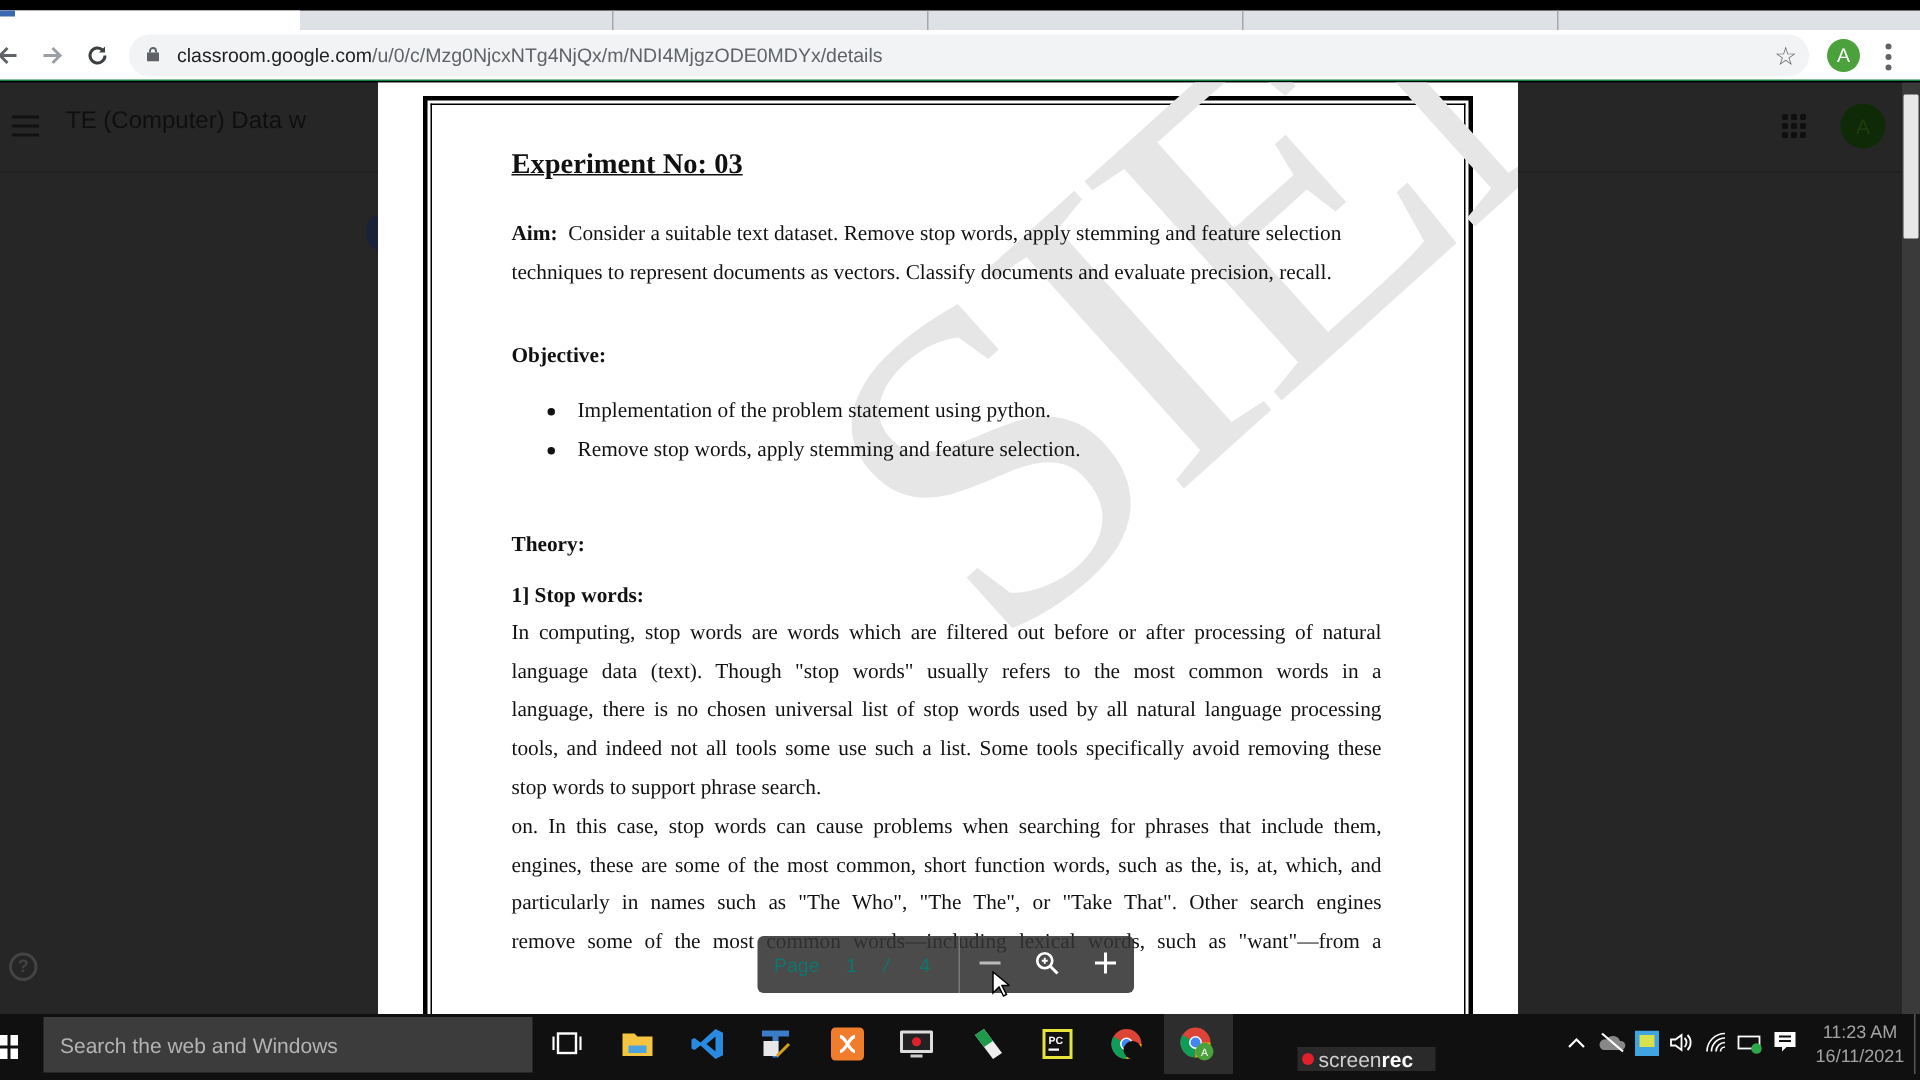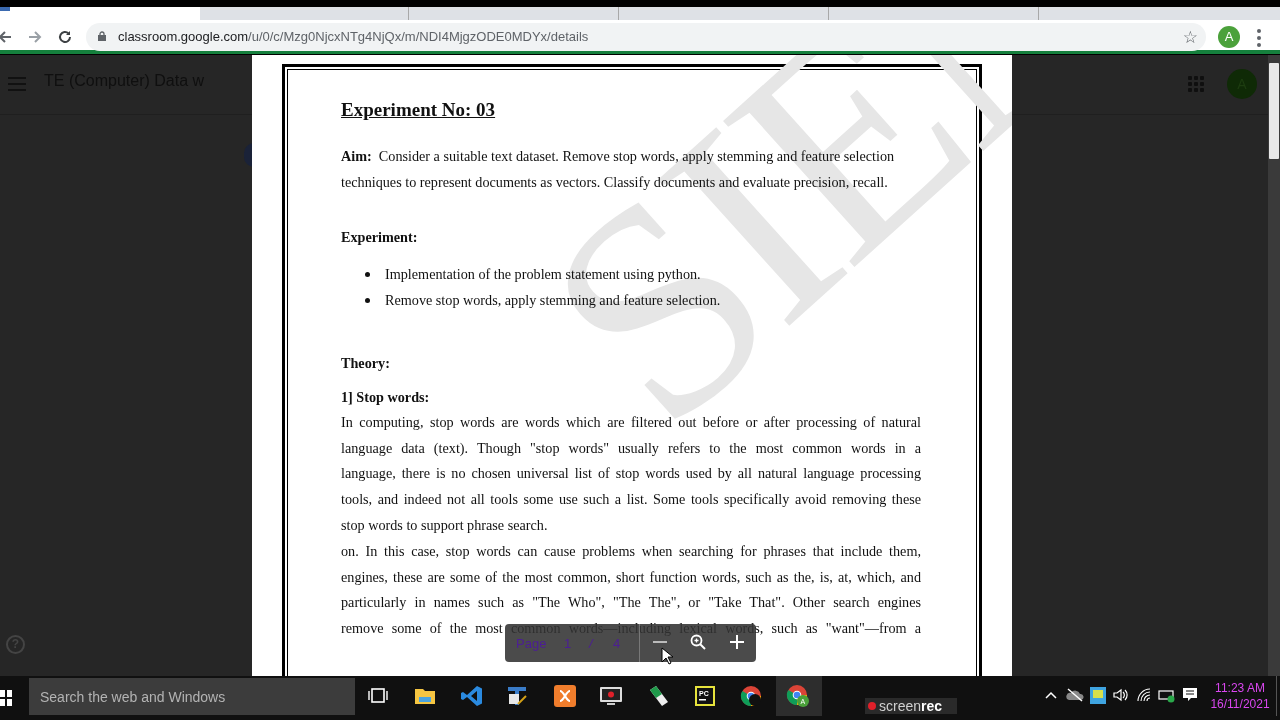--- a/index.html
+++ b/index.html
@@ -6,21 +6,21 @@
   html, body { width: 1280px; height: 720px; overflow: hidden; background: #000; font-family: "Liberation Sans", sans-serif; }
 
   
   .tabstrip { position: absolute; left: 0; top: 0; width: 1280px; height: 20px; background: #000; }
   .tabstrip .strip-bg { position: absolute; left: 0; top: 7px; width: 1280px; height: 13px; background: #dee1e6; }
   .tabstrip .active-tab { position: absolute; left: 0; top: 7px; width: 200px; height: 13px; background: #fff; }
   .tabstrip .tab { position: absolute; top: 7px; height: 13px; border-left: 1px solid #a8a8a8; }
   .tabstrip .tab-icon-left { position:absolute; left:0; top:7px; width:10px; height:4px; background:#3b6ab0; }
 
   
-  .toolbar { position: absolute; left: 0; top: 20px; width: 1280px; height: 34px; background: #fff; border-bottom: 4px solid #15803d; }
+  .toolbar { position: absolute; left: 0; top: 20px; width: 1280px; height: 34px; background: #fff; border-bottom: 1px solid #15803d; }
   .nav-btn { position: absolute; top: 6px; width: 22px; height: 22px; display:flex; align-items:center; justify-content:center; color:#5f6368; font-size:18px; }
   .omnibox { position: absolute; left: 86px; top: 3px; width: 1120px; height: 28px; background: #f1f3f4; border-radius: 14px; }
   .omnibox .lock { position:absolute; left: 12px; top: 8px; width: 8px; height: 10px; }
   .omnibox .url { position:absolute; left: 32px; top: 6px; font-size: 13px; color:#5f6368; white-space: nowrap; }
   .omnibox .url .host { color:#202124; }
   .omnibox .star { position:absolute; right: 8px; top: 4px; font-size: 17px; color:#5f6368; }
   .profile-avatar { position:absolute; left: 1218px; top: 6px; width: 22px; height: 22px; border-radius: 50%; background: #4ba13b; color: #fff; font-size: 13px; text-align:center; line-height:22px; }
   .kebab { position:absolute; left: 1252px; top: 7px; width: 14px; height: 22px; display:flex; flex-direction:column; align-items:center; justify-content:space-around; }
   .kebab span { width: 4px; height: 4px; border-radius: 50%; background:#5f6368; }
 
@@ -49,21 +49,21 @@
   .aim b { font-weight: bold; }
   .section-h { position:absolute; left: 0; font-weight:bold; }
   .bullets { position:absolute; left: 22px; top: 206px; list-style: none; }
   .bullets li { position: relative; padding-left: 22px; line-height: 26px; }
   .bullets li::before { content: ""; position:absolute; left: 2px; top: 11px; width: 5px; height: 5px; border-radius: 50%; background:#111; }
   .para { position:absolute; left: 0; width: 580px; line-height: 25.7px; text-align: justify; }
   .para span.line { display:block; text-align: justify; text-align-last: justify; white-space: nowrap; }
   .para span.line.last { text-align-last: left; }
 
   
-  .pdf-controls { position:absolute; left: 253px; top: 569px; width: 251px; height: 38px; background: rgba(50,50,50,0.88); border-radius: 4px; color:#4c1d95; font-family: "Liberation Sans", sans-serif; }
+  .pdf-controls { position:absolute; left: 253px; top: 569px; width: 251px; height: 38px; background: rgba(50,50,50,0.88); border-radius: 4px; color:#0f766e; font-family: "Liberation Sans", sans-serif; }
   .pdf-controls .page-label { position:absolute; left: 11px; top: 12px; font-size: 13px; }
   .pdf-controls .page-num { position:absolute; left: 59px; top: 12px; font-size: 13px; }
   .pdf-controls .page-sep { position:absolute; left: 84px; top: 12px; font-size: 13px; font-style: italic; }
   .pdf-controls .page-total { position:absolute; left: 108px; top: 12px; font-size: 13px; }
   .pdf-controls .divider { position:absolute; left: 134px; top: 0; width: 1px; height: 38px; background: rgba(255,255,255,0.25); }
   .pdf-controls .zoom-out { position:absolute; left: 148px; top: 17px; width: 14px; height: 2px; background: #bbb; }
   .pdf-controls .zoom-fit { position:absolute; left: 185px; top: 10px; width: 16px; height: 16px; }
   .pdf-controls .zoom-in { position:absolute; left: 224px; top: 10px; width: 16px; height: 16px; }
   .cursor { position:absolute; left: 661px; top: 647px; width: 12px; height: 18px; }
 
@@ -76,21 +76,21 @@
   .win-logo { position:absolute; left: 0; top: 14px; width: 12px; height: 16px; display:grid; grid-template-columns: 5px 5px; gap: 2px; }
   .win-logo span { background:#fff; width: 5px; height: 7px; }
   .task-search { position:absolute; left: 29px; top: 2px; width: 326px; height: 37px; background: #3c3c3c; padding-left: 32px; }
   .task-search .ph { position:absolute; left: 11px; top: 11px; font-size: 14px; color: #b3b3b3; }
   .tb-icon { position:absolute; top: 8px; width: 24px; height: 24px; }
   .tb-active { position:absolute; left: 776px; top: 0; width: 46px; height: 40px; background: #2d2d2d; }
   .screenrec { position:absolute; left: 865px; top: 22px; width: 92px; height: 16px; background: #2a2a2a; color: #d0d0d0; font-size: 14px; line-height: 16px; padding-left: 14px; }
   .screenrec .dot { position:absolute; left: 3px; top: 4px; width: 8px; height: 8px; border-radius:50%; background:#e0202a; }
   .screenrec b { color:#fff; }
   .tray { position:absolute; top: 10px; font-size: 14px; color: #fff; }
-  .clock { position:absolute; left: 1208px; top: 4px; width: 64px; text-align:center; color:#d946ef; font-size: 12px; line-height: 16px; }
+  .clock { position:absolute; left: 1208px; top: 4px; width: 64px; text-align:center; color:#a3a3a3; font-size: 12px; line-height: 16px; }
   .show-desktop { position:absolute; left: 1276px; top: 0; width: 1px; height: 40px; background:#555; }
 </style>
 </head>
 <body>
 
 <div class="tabstrip">
   <div class="strip-bg"></div>
   <div class="active-tab"></div>
   <div class="tab-icon-left"></div>
   <div class="tab" style="left:408px;width:210px"></div>
@@ -164,21 +164,21 @@
     <div class="watermark">SIEM</div>
 
     <div class="doc">
       <div class="doc-title">Experiment No: 03</div>
 
       <div class="aim">
         <div><b>Aim:</b>&nbsp; <span>Consider a suitable text dataset. Remove stop words, apply stemming and feature selection</span></div>
         <div>techniques to represent documents as vectors. Classify documents and evaluate precision, recall.</div>
       </div>
 
-      <div class="section-h" style="top:174px">Experiment:</div>
+      <div class="section-h" style="top:174px">Objective:</div>
       <ul class="bullets">
         <li>Implementation of the problem statement using python.</li>
         <li>Remove stop words, apply stemming and feature selection.</li>
       </ul>
 
       <div class="section-h" style="top:300px">Theory:</div>
       <div class="section-h" style="top:334px">1] Stop words:</div>
 
       <div class="para" style="top:355px">
         <span class="line">In computing, stop words are words which are filtered out before or after processing of natural</span>

